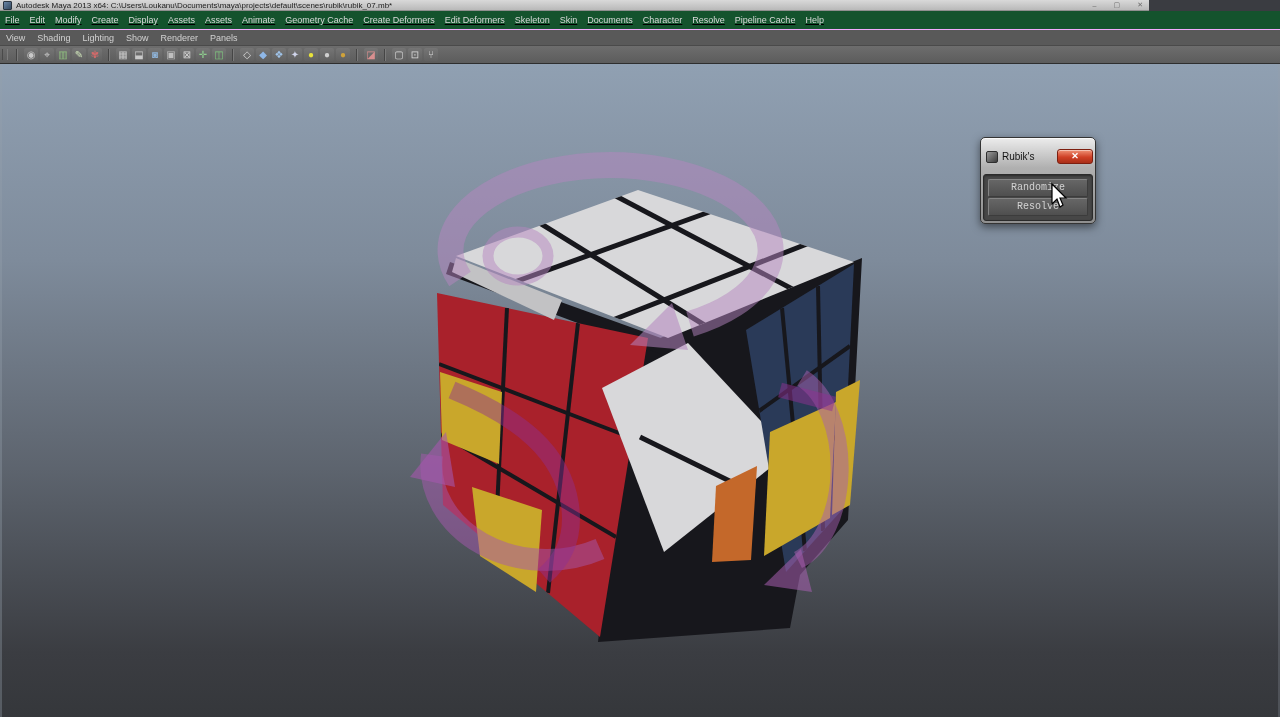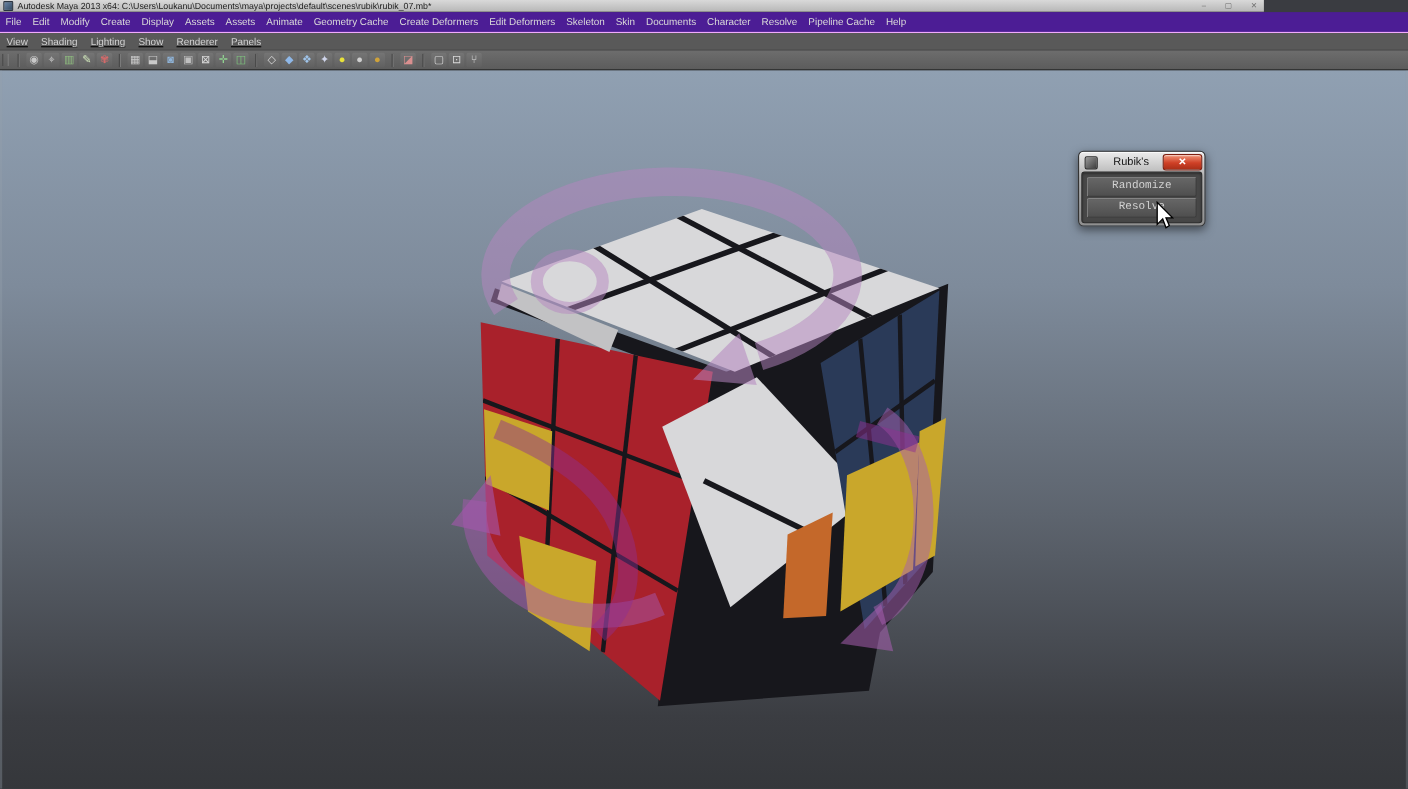--- a/index.html
+++ b/index.html
@@ -21,27 +21,27 @@
     width:7px;height:7px;margin:0 4px 0 3px;flex:0 0 auto;
     background:linear-gradient(135deg,#6a86a8,#34495f);
     border:1px solid #2a3440;border-radius:1px;
   }
   .titlebar .win-controls{
     position:absolute;right:6px;top:0;height:10px;display:flex;gap:17px;
     font-size:7px;color:#6e6e6e;align-items:center;
   }
   .menubar{
     position:absolute;left:0;top:11px;width:1280px;height:18px;
-    background:#4c1d95;border-bottom:6px solid #f0abfc;
-    display:flex;align-items:center;
+    background:#14532d;border-bottom:6px solid #f0abfc;
+    display:flex;align-items:center;text-decoration:underline;
   }
   .panelmenubar{
     position:absolute;left:0;top:30px;width:1280px;height:15px;
     background:#595959;border-bottom:1px solid #4a4a4a;
-    display:flex;align-items:center;text-decoration:underline;
+    display:flex;align-items:center;
   }
   .menu-item{
     font-size:9px;color:#d9d9d9;padding:0 5px;cursor:default;
   }
   .panelmenubar .menu-item{padding:0 6px;color:#d2d2d2;}
   .toolbar{
     position:absolute;left:0;top:46px;width:1280px;height:17px;
     background:linear-gradient(180deg,#6d6d6d,#5c5c5c);
     border-bottom:1px solid #2e2e2e;
     display:flex;align-items:center;
@@ -76,21 +76,21 @@
   .f-dark{fill:#17171c;}
   .gridline{stroke:#17171c;fill:none;}
   
   .rubiks{
     position:absolute;left:980px;top:137px;width:110px;
     background:linear-gradient(180deg,#ececec,#b0b0b0 35%,#8f8f8f);
     border:1px solid #343434;border-radius:5px;padding:2px;
     box-shadow:0 3px 9px rgba(0,0,0,.5), inset 0 1px 0 rgba(255,255,255,.7);
     z-index:20;
   }
-  .rk-titlerow{height:15px;display:flex;align-items:center;gap:10px;}
+  .rk-titlerow{height:33px;display:flex;align-items:center;}
   .rk-icon{
     width:10px;height:10px;margin:0 4px 0 3px;border-radius:2px;
     background:linear-gradient(135deg,#9a9a9a,#3c3c3c);
     border:1px solid #2e2e2e;flex:0 0 auto;
   }
   .rk-title{font-size:10px;color:#141414;}
   .rk-close{
     margin-left:auto;width:34px;height:13px;border-radius:3px;
     background:linear-gradient(180deg,#f09377,#cf4026 55%,#a92f18);
     border:1px solid #7d1f10;color:#fff;font-size:9px;font-weight:bold;

